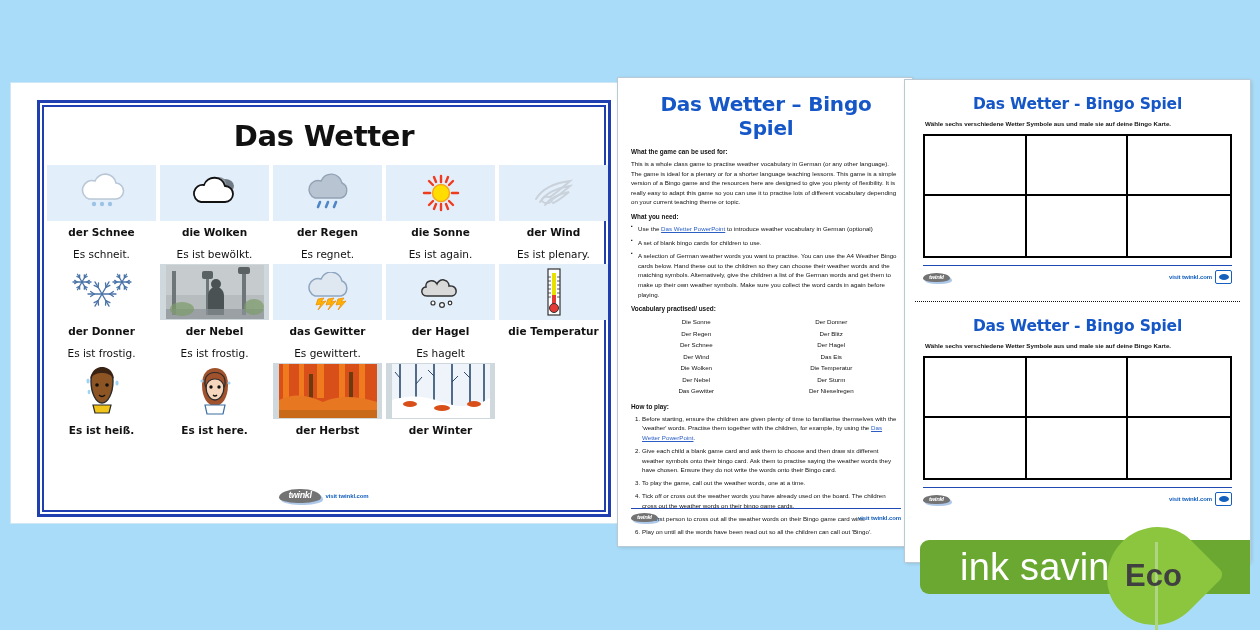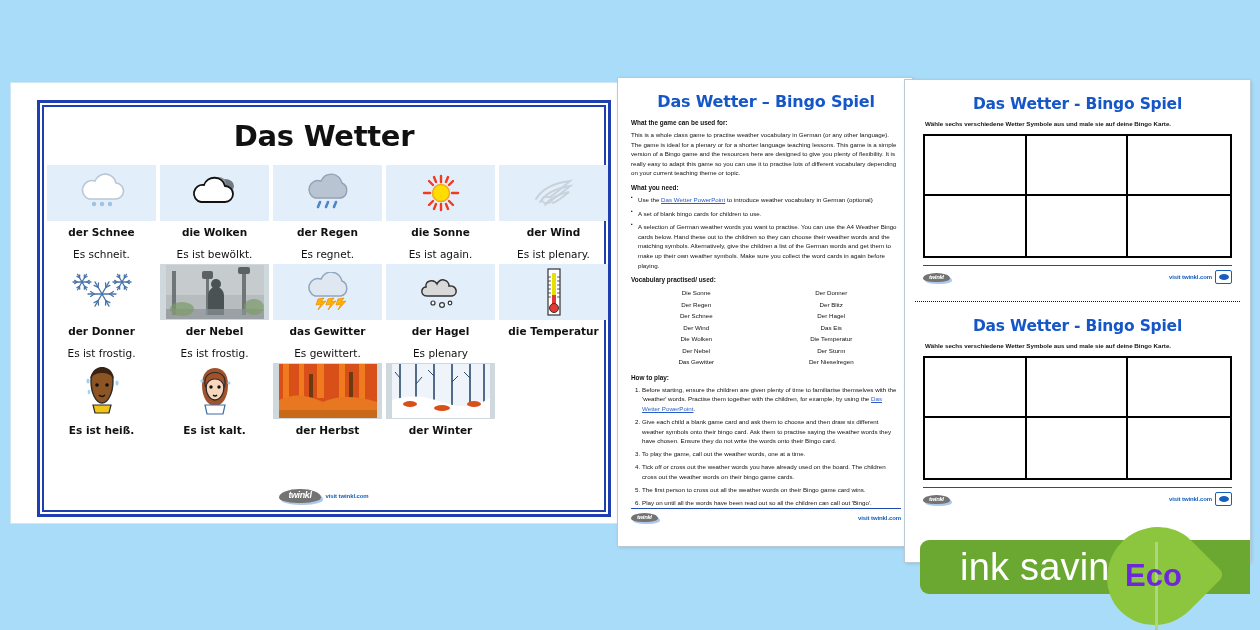--- a/index.html
+++ b/index.html
@@ -62,21 +62,21 @@
   .twinkl-visit{font-size:6px;font-weight:bold;color:#1560bd;letter-spacing:-0.1px;}
 
   
   .doc-mid{
     position:absolute;left:618px;top:78px;width:294px;height:468px;
     background:#fff;box-shadow:0 0 0 1px #b9c9d6, 1px 1px 4px rgba(0,0,0,.18);
     overflow:hidden;
   }
   .mid-pad{padding:10px 11px 0 13px;}
   .mid-title{
-    text-align:center;color:#1657c8;font-weight:bold;font-size:16px;
+    text-align:center;color:#1657c8;font-weight:bold;font-size:20px;
     font-family:"DejaVu Sans", sans-serif;margin:4px 0 8px 0;letter-spacing:-0.2px;
   }
   .mid-h{font-size:6.4px;font-weight:bold;color:#111;margin:6px 0 4px 0;}
   .mid-p{font-size:6.2px;color:#111;line-height:1.55;margin:0 0 6px 0;text-align:left;}
   .mid-ul{list-style:none;margin:0 0 4px 0;padding:0;}
   .mid-ul li{font-size:6.2px;color:#111;line-height:1.55;margin-bottom:4px;padding-left:7px;position:relative;}
   .mid-ul li:before{content:"▪";position:absolute;left:0;top:-1px;font-size:5px;color:#111;}
   .lnk{color:#2a5ec4;text-decoration:underline;}
   .vocab{display:flex;justify-content:space-around;margin:3px 0 6px 0;}
   .vocab ul{list-style:none;margin:0;padding:0;text-align:center;}
@@ -142,21 +142,21 @@
     position:absolute;left:188px;top:-6px;width:96px;height:100px;
     background:#8cc63f;
     border-radius:50% 8% 50% 50%;
     transform:rotate(45deg);
   }
   .eco-leaf-stem{
     position:absolute;left:235px;top:10px;width:3px;height:92px;
     background:#aed581;
   }
   .eco-eco{
-    position:absolute;left:205px;top:26px;color:#6d28d9;font-size:31px;font-weight:bold;
+    position:absolute;left:205px;top:26px;color:#404040;font-size:31px;font-weight:bold;
     font-family:"Liberation Sans", sans-serif;
   }
 
   
   .ic{display:block;}
 </style>
 </head>
 <body style="background: rgb(169, 220, 248);">
 
 <div class="stage">
@@ -333,21 +333,21 @@
             <div class="wcell">
               <div class="wtile">
                 <svg class="ic" width="52" height="40" viewBox="0 0 52 40" xmlns="http://www.w3.org/2000/svg">
                   <path d="M12 24c-4 0-6-3-5-6 1-3 4-3 4-3s-1-5 4-6 7 3 7 3 2-5 7-4 5 6 5 6 6-1 7 4-4 6-4 6z" fill="#d9d9d9" stroke="#333" stroke-width="1.5"></path>
                   <circle cx="18" cy="31" r="2" fill="#fff" stroke="#333" stroke-width="1.2"></circle>
                   <circle cx="27" cy="33" r="2.4" fill="#fff" stroke="#333" stroke-width="1.2"></circle>
                   <circle cx="35" cy="31" r="1.8" fill="#fff" stroke="#333" stroke-width="1.2"></circle>
                 </svg>
               </div>
               <div class="wlabel">der Hagel</div>
-              <div class="wsub">Es plenary</div>
+              <div class="wsub">Es hagelt</div>
             </div>
             <div class="wcell">
               <div class="wtile">
                 <svg class="ic" width="22" height="48" viewBox="0 0 22 48">
                   <rect x="5" y="1" width="12" height="46" fill="#fff" stroke="#333" stroke-width="1.2"></rect>
                   <rect x="9" y="5" width="4" height="28" fill="#e8e000"></rect>
                   <rect x="9" y="27" width="4" height="12" fill="#e53935"></rect>
                   <circle cx="11" cy="40" r="4.5" fill="#e53935" stroke="#333" stroke-width="1"></circle>
                   <g stroke="#333" stroke-width=".8">
                     <path d="M5 9h3M5 13h3M5 17h3M5 21h3M5 25h3M5 29h3M14 9h3M14 13h3M14 17h3M14 21h3M14 25h3M14 29h3"></path>
@@ -387,21 +387,21 @@
                   <circle cx="22" cy="22" r="1.7" fill="#111"></circle>
                   <circle cx="30" cy="22" r="1.7" fill="#111"></circle>
                   <path d="M24 30q2 2 4 0" stroke="#111" fill="none" stroke-width="1.3"></path>
                   <path d="M16 40h20l-2 9H18z" fill="#fff" stroke="#3a6ea5" stroke-width="1.2"></path>
                   <g fill="#9fd3f2">
                     <circle cx="13" cy="16" r="1.6"></circle>
                     <circle cx="40" cy="18" r="1.6"></circle>
                   </g>
                 </svg>
               </div>
-              <div class="wlabel">Es ist kalt.</div>
+              <div class="wlabel">Es ist here.</div>
               <div class="wsub"></div>
             </div>
             <div class="wcell">
               <div class="wtile photo">
                 <svg class="ic" width="98" height="54" viewBox="0 0 98 54">
                   <rect width="98" height="54" fill="#d94f1a"></rect>
                   <g fill="#f07b1f">
                     <rect x="4" y="0" width="6" height="36"></rect>
                     <rect x="20" y="0" width="5" height="38"></rect>
                     <rect x="38" y="0" width="7" height="34"></rect>

